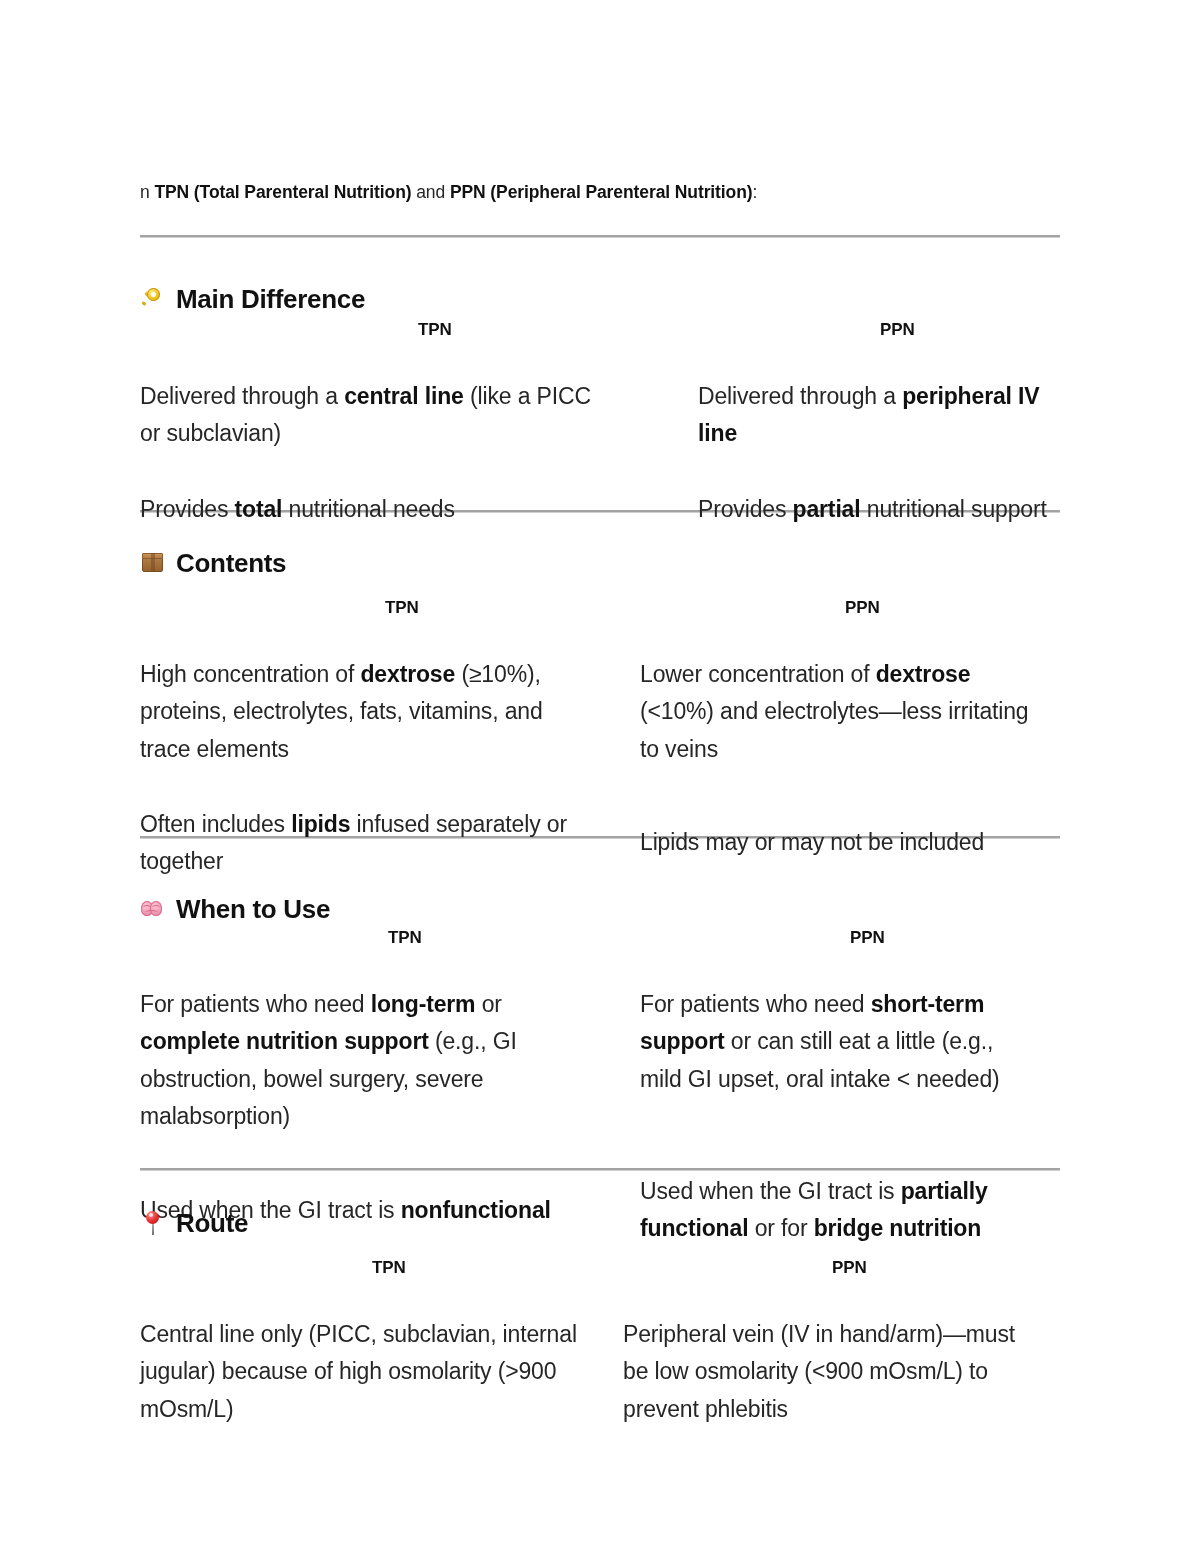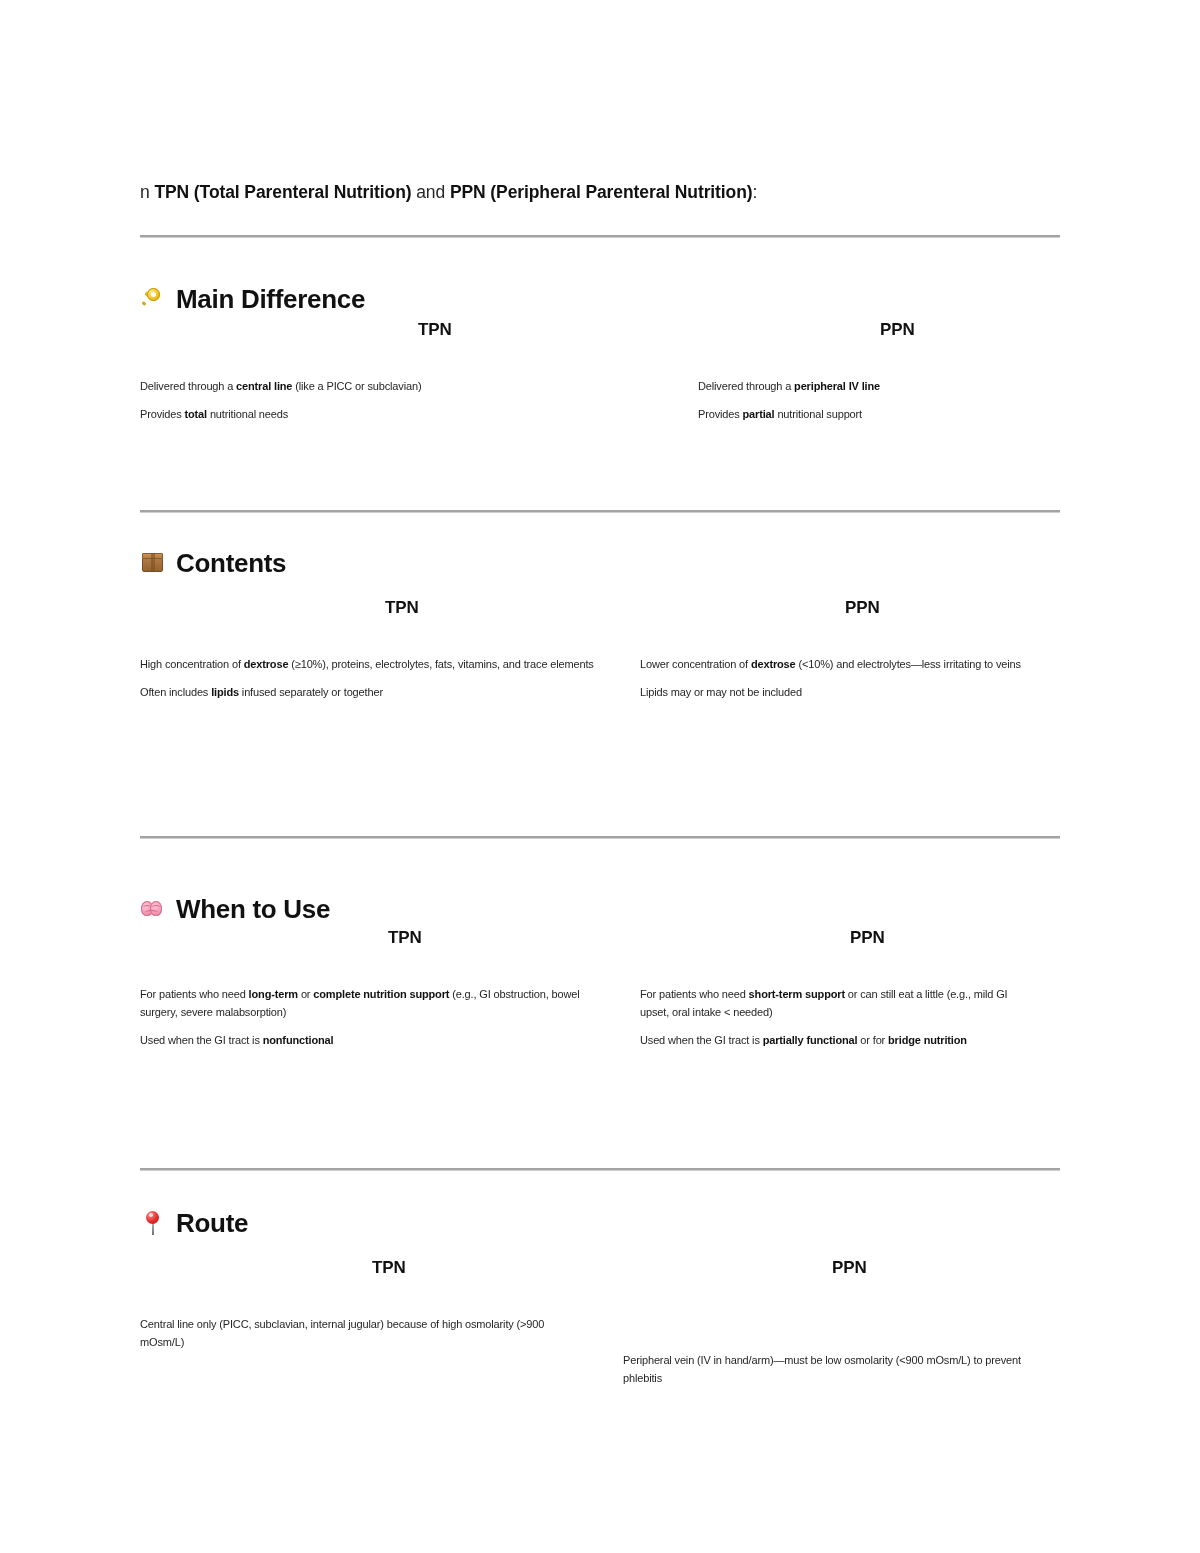--- a/index.html
+++ b/index.html
@@ -178,47 +178,47 @@
     color: #111;
     white-space: nowrap;
   }
   .rows {
     position: relative;
   }
   .row {
     display: flex;
   }
   .cell {
-    font-size: 11px;
+    font-size: 23px;
     line-height: 1.62;
     letter-spacing: -0.15px;
     color: #262626;
     box-sizing: border-box;
     padding: 0 22px 0 0;
   }
   .cell b { font-weight: 700; color: #111; }
   .cell.left  { flex: 0 0 auto; }
   .cell.right { flex: 0 0 auto; }
 
   
   .sec1 .cell.left  { width: 480px; }
   .sec1 .cell.right { width: 400px; }
   .sec2 .cell.left  { width: 480px; }
   .sec2 .cell.right { width: 420px; }
   .sec3 .cell.left  { width: 480px; }
   .sec3 .cell.right { width: 420px; }
   .sec4 .cell.left  { width: 460px; }
-  .sec4 .cell.right { width: 420px; margin-top: 36px; }
+  .sec4 .cell.right { width: 420px; }
 
   .sec2 .rows, .sec3 .rows, .sec4 .rows { margin-left: 0; }
   .sec2 .cell.right, .sec3 .cell.right, .sec4 .cell.right { margin-left: 20px; }
   .sec1 .cell.right { margin-left: 78px; }
   .sec4 .cell.right { margin-left: 23px; }
 
-  .row + .row { margin-top: 10px; }
+  .row + .row { margin-top: 38px; align-items: center; }
 </style>
 </head>
 <body>
 
 <div class="page">
 
   <p class="intro">
     <span>n </span><b>TPN (Total Parenteral Nutrition)</b><span> and </span><b>PPN (Peripheral Parenteral Nutrition)</b><span>:</span>
   </p>
 

